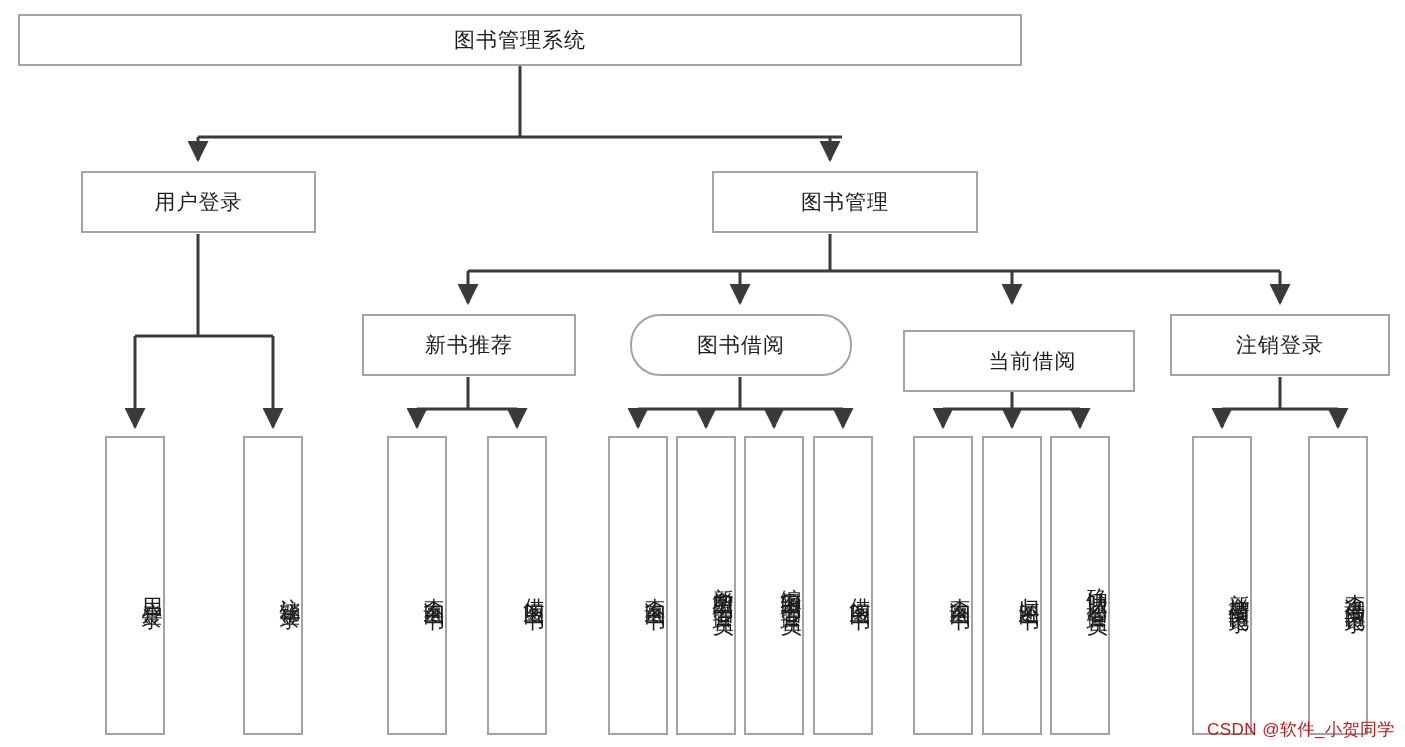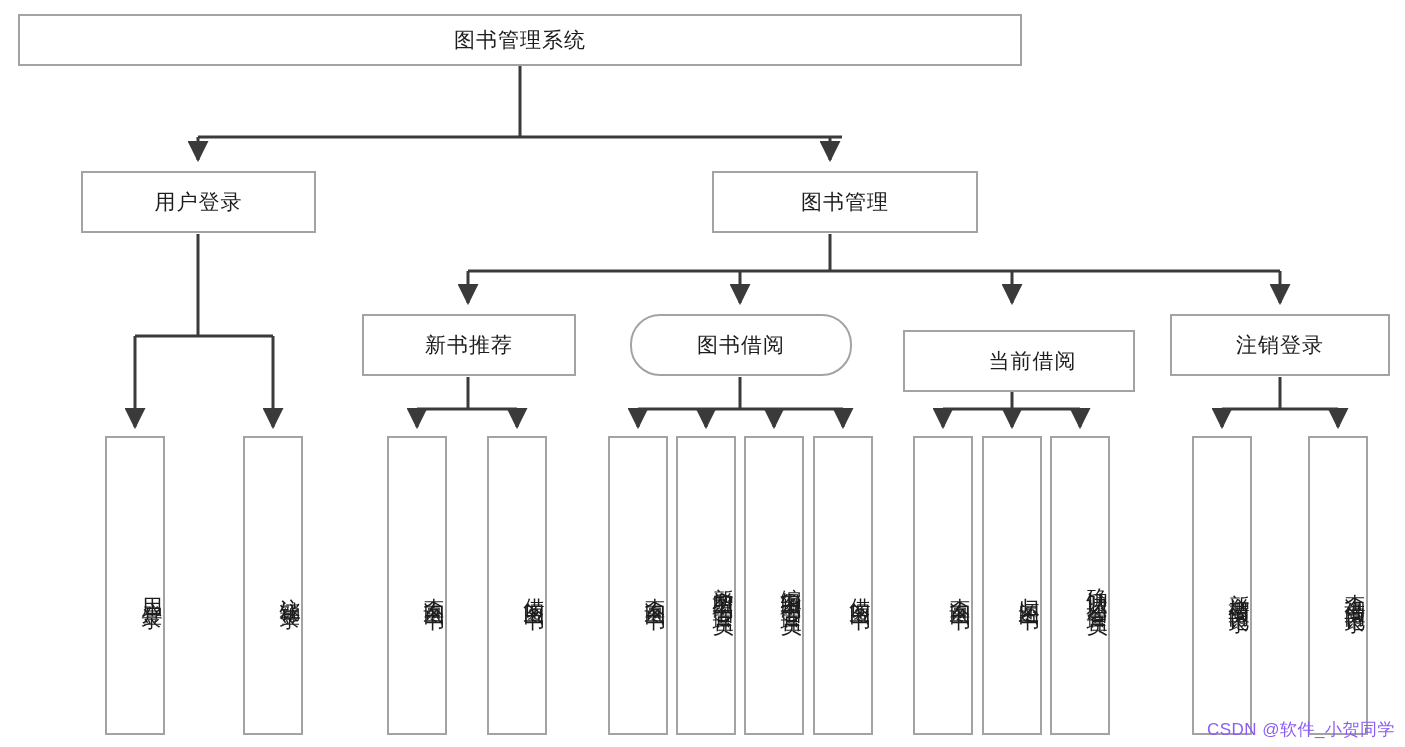--- a/index.html
+++ b/index.html
@@ -53,21 +53,21 @@
   }
   .node.vert .label {
     writing-mode: vertical-rl;
     text-orientation: upright;
   }
   #watermark {
     position: absolute;
     right: 10px;
     bottom: 6px;
     font-size: 17px;
-    color: #8b5cf6;
+    color: #b91c1c;
     letter-spacing: 0.5px;
     white-space: nowrap;
     pointer-events: none;
   }
 </style>
 </head>
 <body>
 
 <div id="canvas">
 

